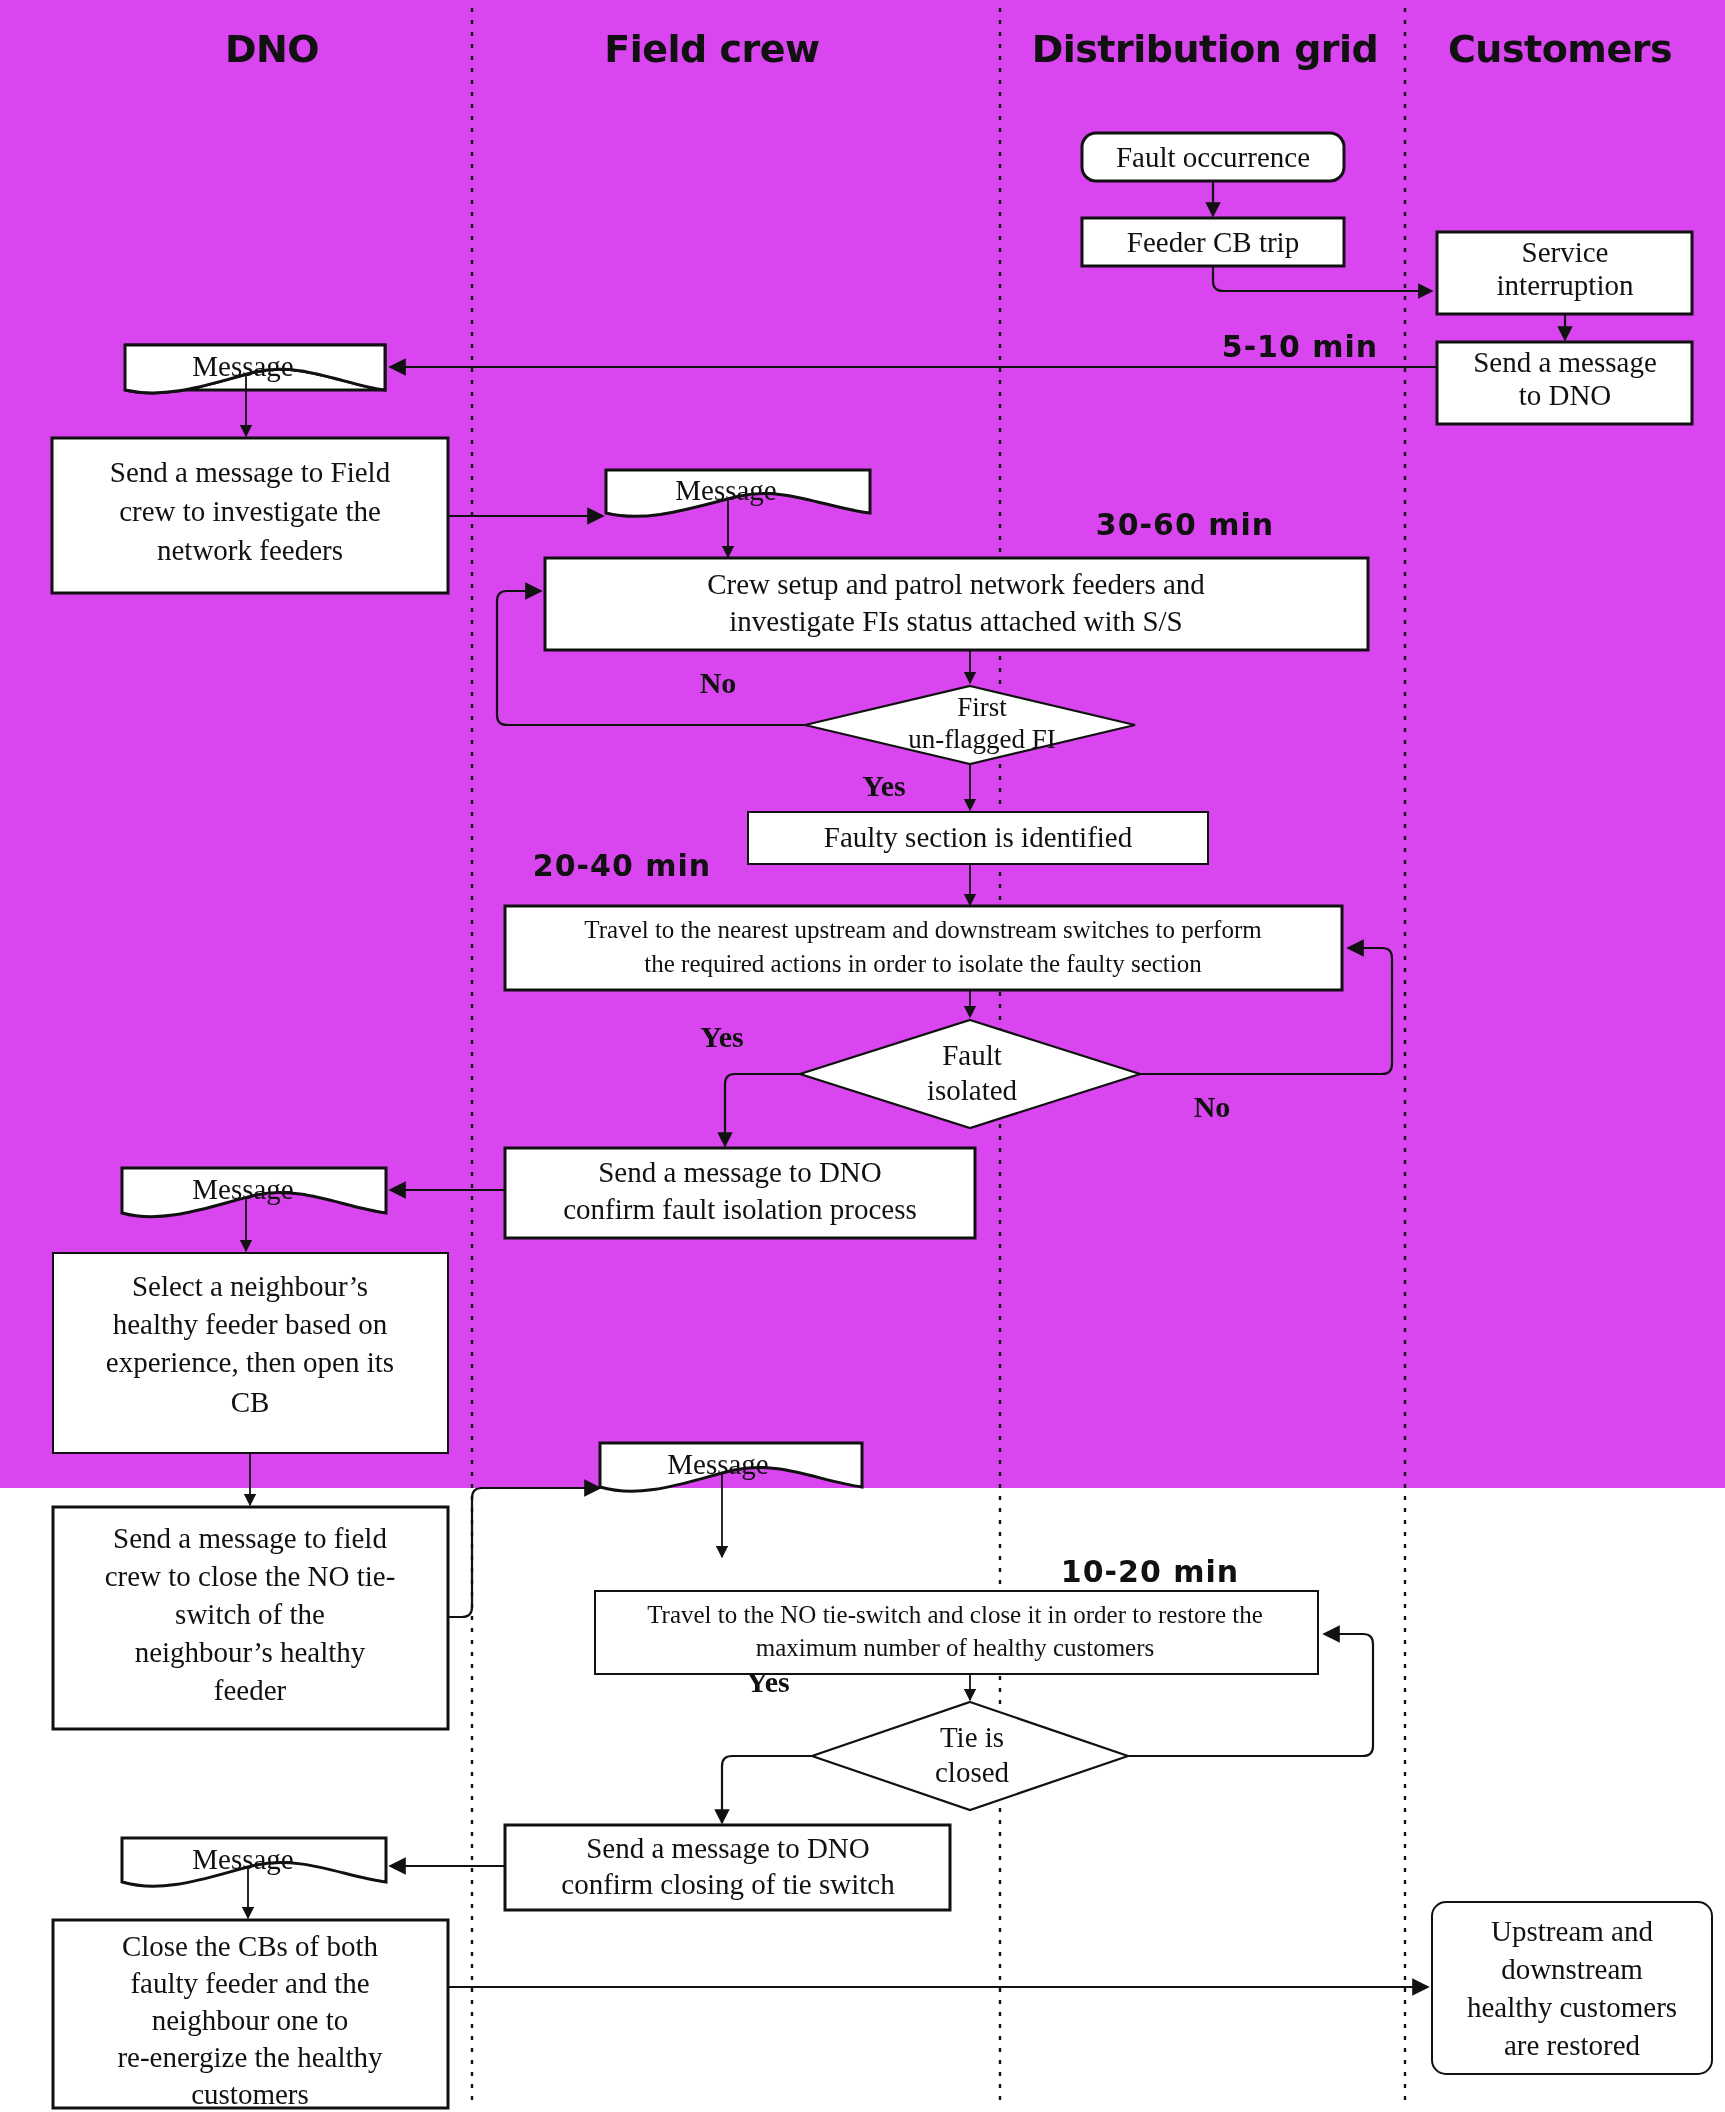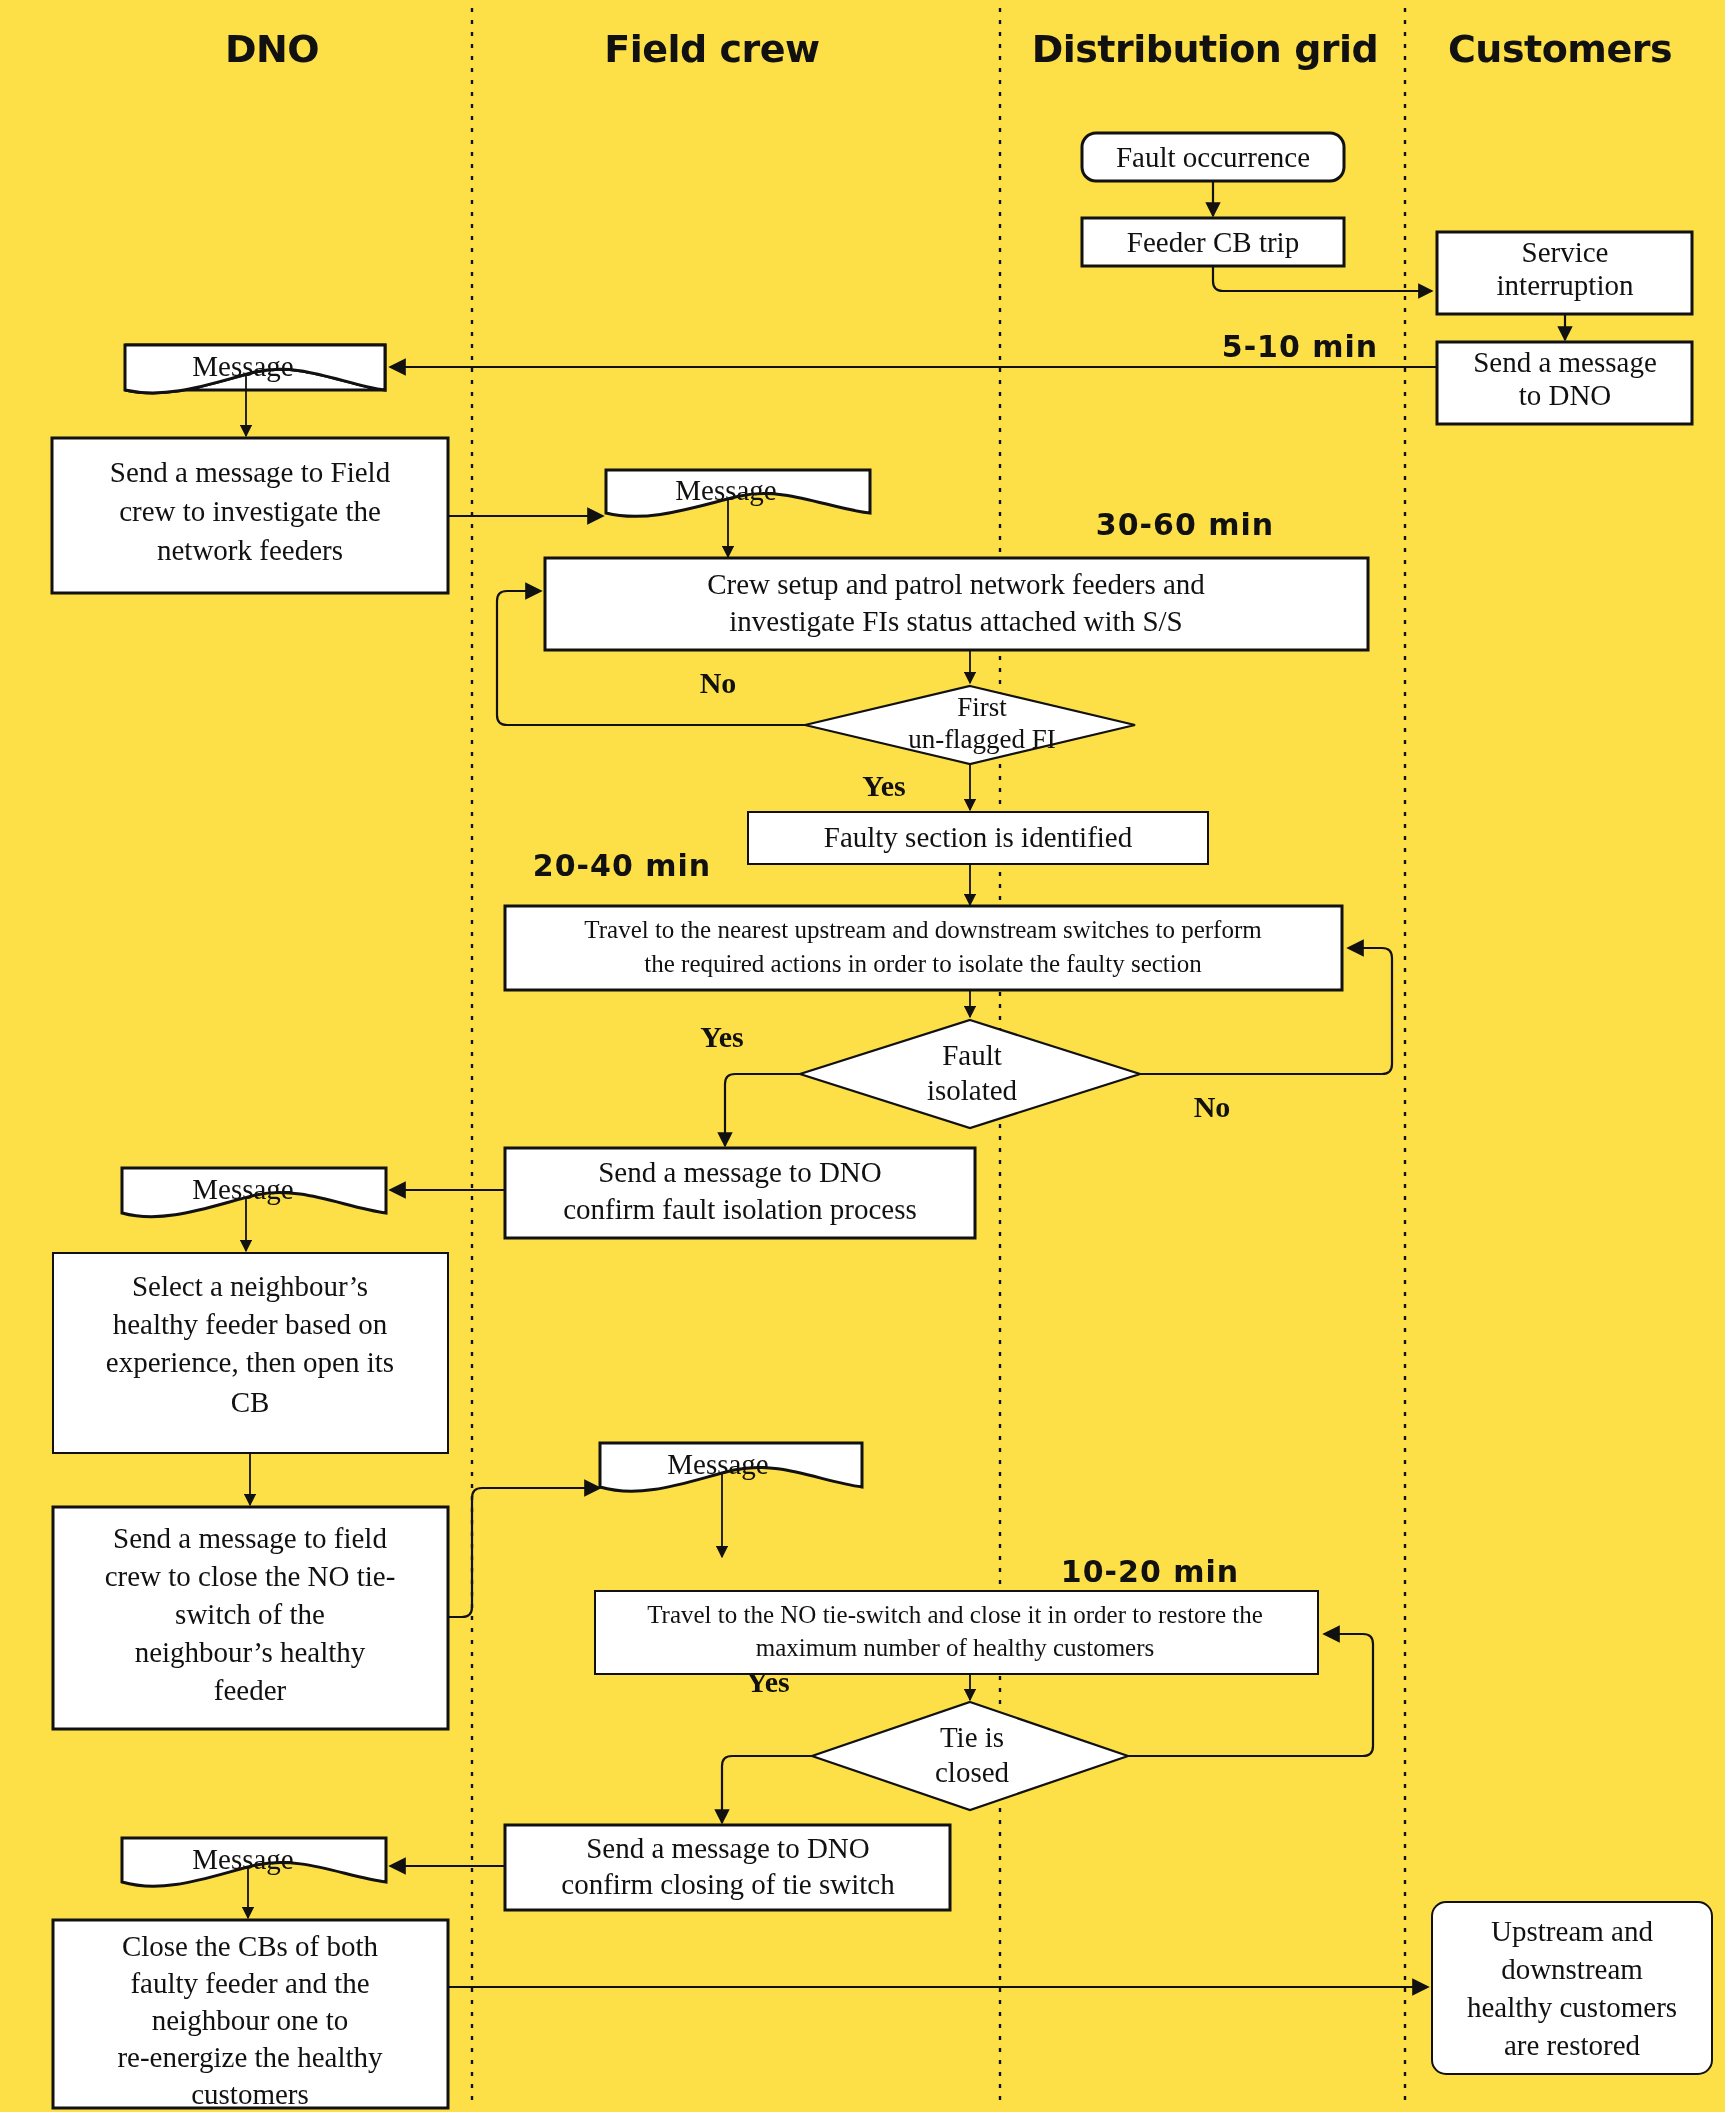--- a/index.html
+++ b/index.html
@@ -1,18 +1,18 @@
 <!DOCTYPE html>
 <html><head>
 <meta charset="utf-8">
 <style>
   html,body{margin:0;padding:0;background:#ffffff;}
   body{width:1725px;height:2112px;overflow:hidden;
        font-family:"Liberation Serif","DejaVu Serif",serif;}
-  #stage{position:relative;width:1725px;height:2112px;background:#fde047;}
+  #stage{position:relative;width:1725px;height:1488px;background:#d946ef;}
   svg#canvas{position:absolute;left:0;top:0;width:1725px;height:2112px;}
   .lane-title{font-family:"DejaVu Sans","Liberation Sans",sans-serif;
               font-weight:bold;font-size:38px;fill:#111;
               text-anchor:middle;letter-spacing:-0.5px;}
   .time-label{font-family:"DejaVu Sans","Liberation Sans",sans-serif;
               font-weight:bold;font-size:30px;fill:#111;
               text-anchor:middle;letter-spacing:1px;}
   .yn-label{font-family:"Liberation Serif","DejaVu Serif",serif;
             font-weight:bold;font-size:30px;fill:#111;text-anchor:middle;}
   .node-box{fill:#ffffff;stroke:#111;stroke-width:3;}

